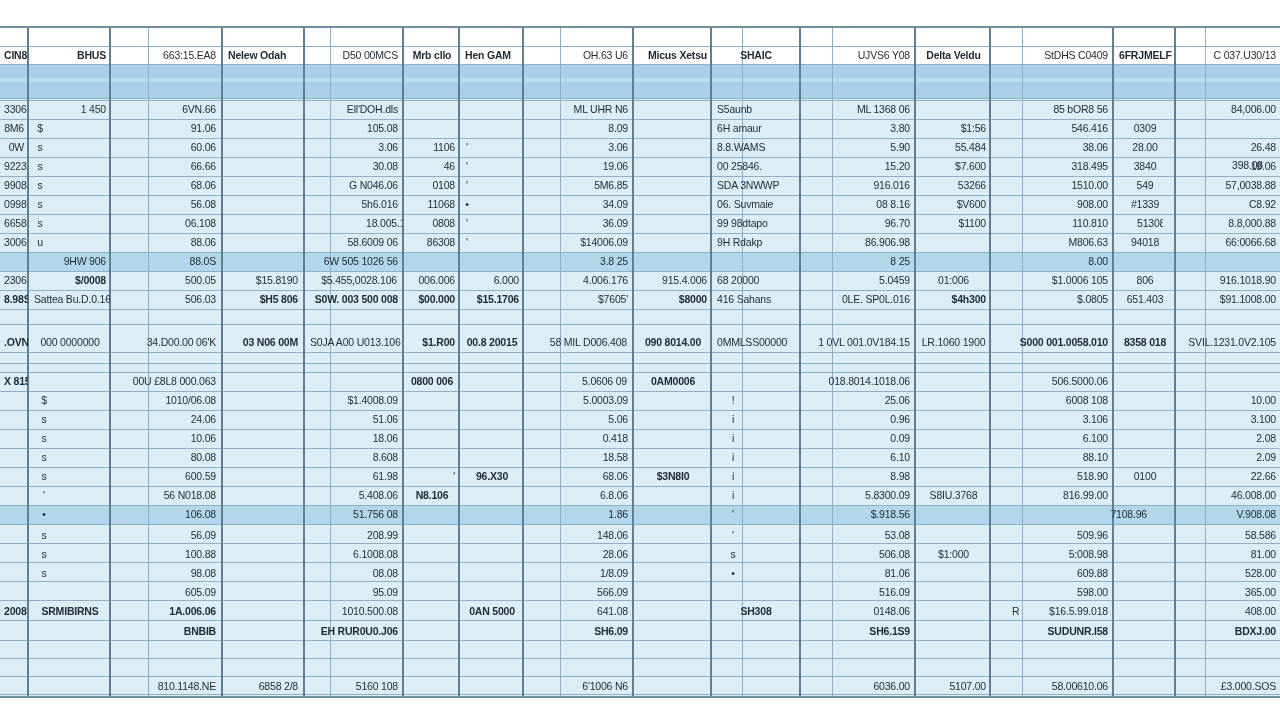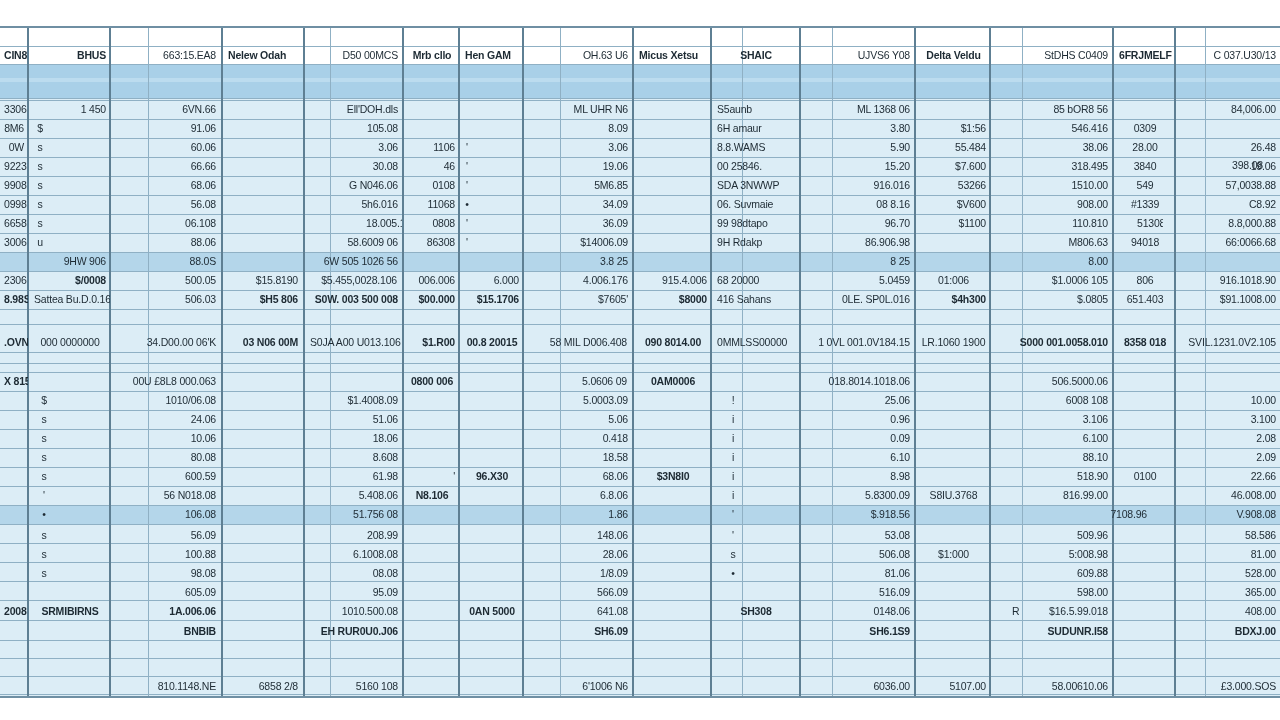--- a/index.html
+++ b/index.html
@@ -99,21 +99,21 @@
     </div>
   <div id="header-row">
       <div class="cell r b" style="left: 0px; width: 28px; top: 18px;">CIN8</div>
       <div class="cell r b" style="left: 30px; width: 80px; top: 18px;">BHUS</div>
       <div class="cell r" style="left: 148px; width: 72px; top: 18px;">663:15.EA8</div>
       <div class="cell l b" style="left: 224px; width: 80px; top: 18px;">Nelew Odah</div>
       <div class="cell r" style="left: 330px; width: 72px; top: 18px;">D50 00MCS</div>
       <div class="cell c b" style="left: 405px; width: 54px; top: 18px;">Mrb cllo</div>
       <div class="cell l b" style="left: 461px; width: 62px; top: 18px;">Hen GAM</div>
       <div class="cell r" style="left: 560px; width: 72px; top: 18px;">OH.63 U6</div>
-      <div class="cell l b" style="left: 635px; width: 76px; top: 18px;">Micus Xetsu</div>
+      <div class="cell l b" style="left: 635px; width: 76px; top: 18px; text-align: right;">Micus Xetsu</div>
       <div class="cell c b" style="left: 713px; width: 86px; top: 18px;">SHAIC</div>
       <div class="cell r" style="left: 832px; width: 82px; top: 18px;">UJVS6 Y08</div>
       <div class="cell c b" style="left: 917px; width: 73px; top: 18px;">Delta Veldu</div>
       <div class="cell r" style="left: 1022px; width: 90px; top: 18px;">StDHS C0409</div>
       <div class="cell c b" style="left: 1115px; width: 60px; top: 18px;">6FRJMELF</div>
       <div class="cell r" style="left: 1177px; width: 103px; top: 18px;">C 037.U30/13</div>
     </div>
   <div id="body-rows">
       <div>
         <div class="cell r" style="left: 0px; width: 28px; top: 72px;">3306</div>

